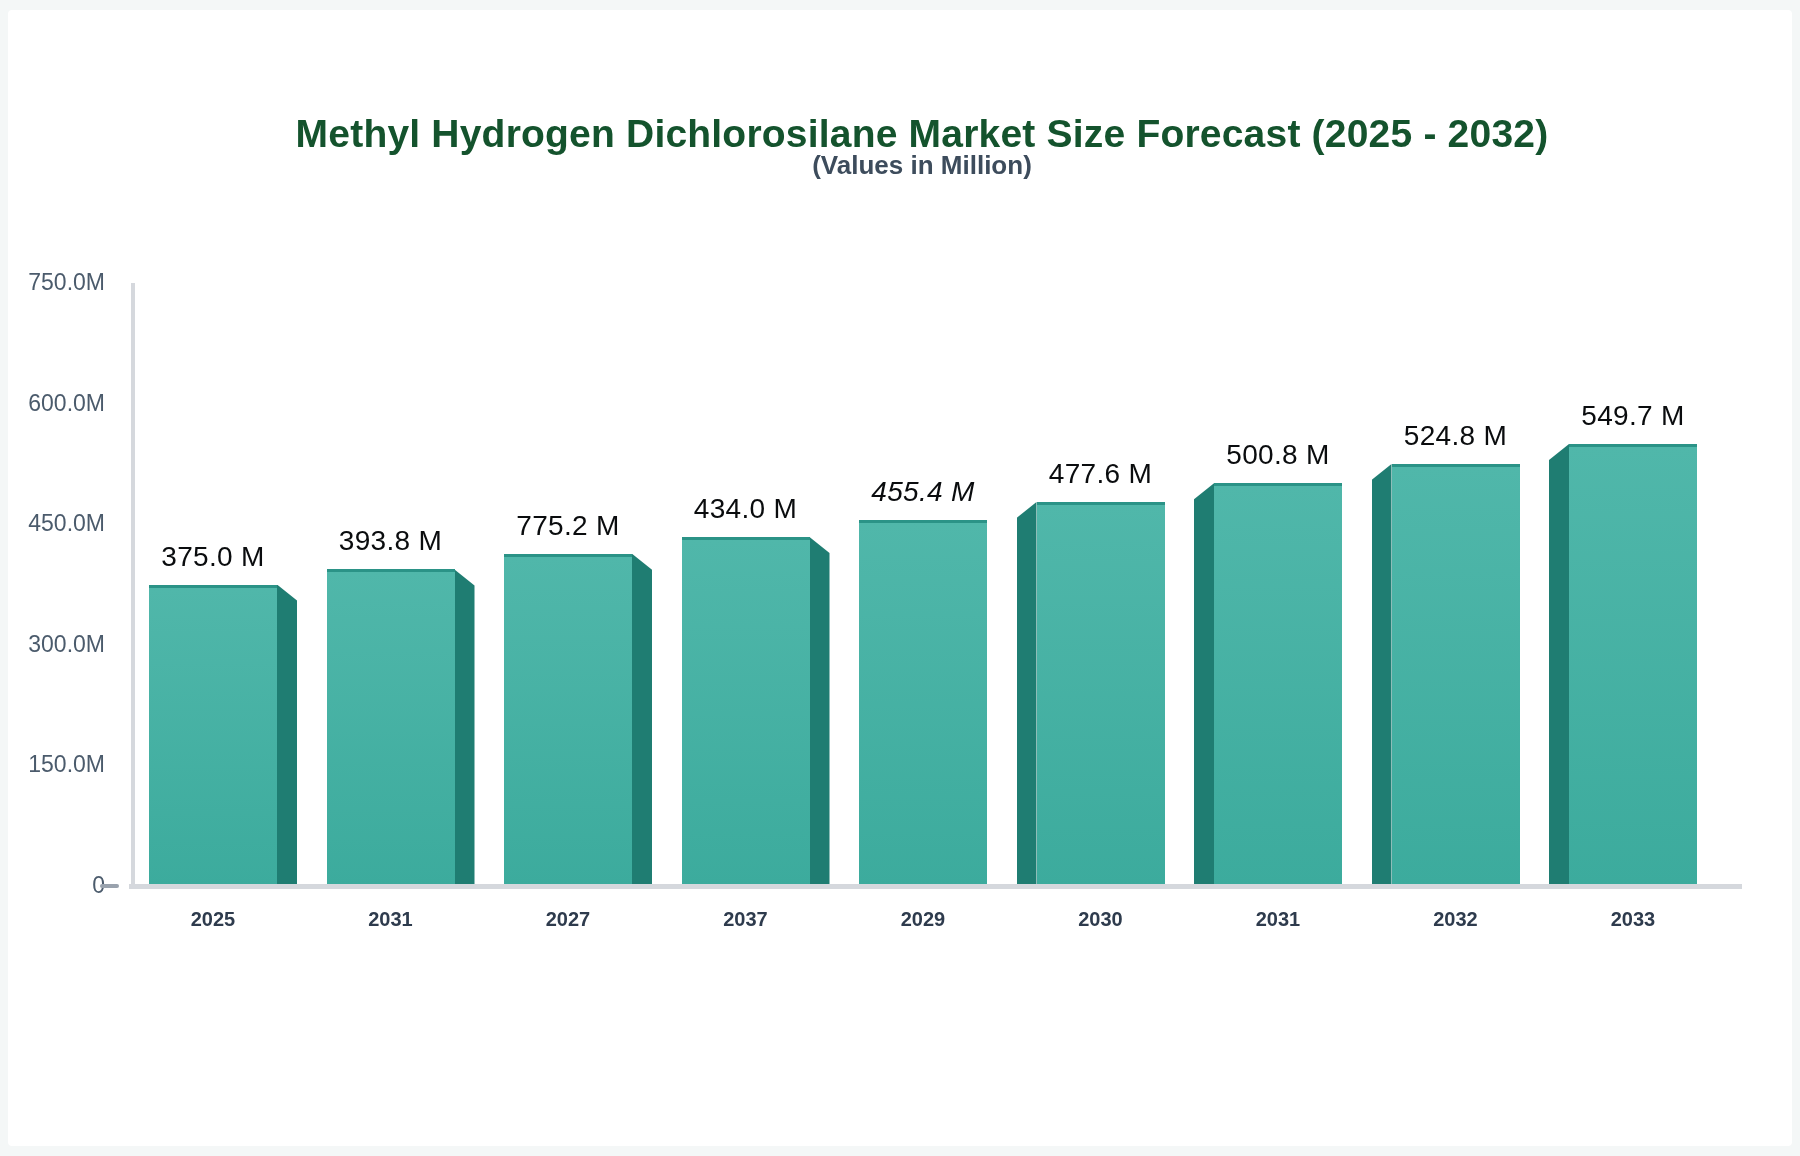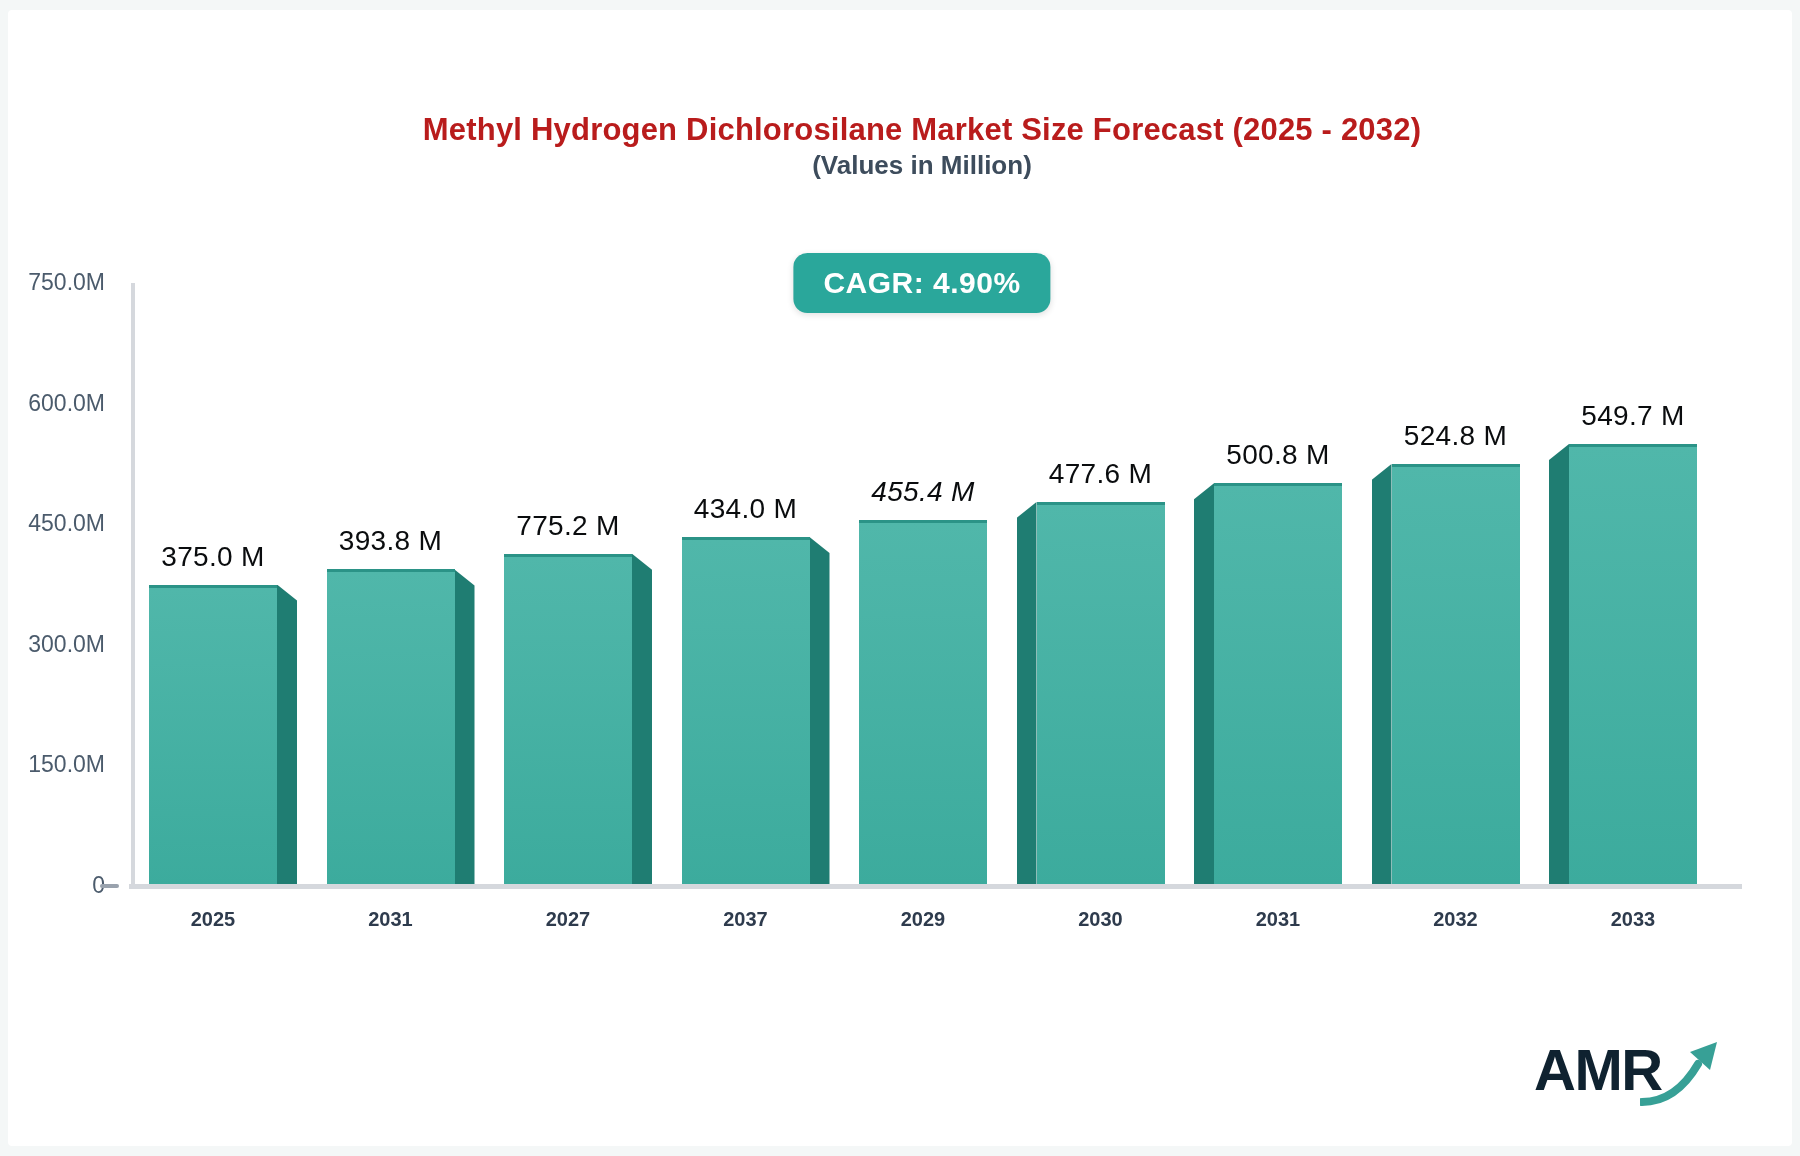--- a/index.html
+++ b/index.html
@@ -11,21 +11,21 @@
   }
   .card{
     position:absolute;left:8px;top:10px;right:8px;bottom:10px;
     background:#ffffff;border-radius:4px;
   }
   .canvas{position:absolute;left:-8px;top:-10px;width:1800px;height:1156px;}
 
   .chart-title{
     position:absolute;top:112px;left:922px;transform:translateX(-50%);
     white-space:nowrap;
-    font-size:31px;font-weight:bold;color:#b91c1c;letter-spacing:0.2px;
+    font-size:39px;font-weight:bold;color:#14532d;letter-spacing:0.2px;
   }
   .chart-subtitle{
     position:absolute;top:150px;left:922px;transform:translateX(-50%);
     white-space:nowrap;
     font-size:26px;font-weight:bold;color:#3d4c5c;
   }
   .cagr-badge{
     position:absolute;top:253px;left:922px;transform:translateX(-50%);
     background:#2aa79b;color:#ffffff;
     font-size:30px;font-weight:bold;letter-spacing:0.5px;
@@ -76,21 +76,20 @@
 </head>
 <body>
 
 <div class="card">
   <div class="canvas">
 
     <div class="chart-title">Methyl Hydrogen Dichlorosilane Market Size Forecast (2025 - 2032)</div>
 
     <div class="chart-subtitle">(Values in Million)</div>
 
-    <div class="cagr-badge">CAGR: 4.90%</div>
 
     <div class="y-axis-line"></div>
 
     <div id="plot">
         <div class="y-tick-label" style="top: 269px;">750.0M</div>
         <div class="y-tick-label" style="top: 389.6px;">600.0M</div>
         <div class="y-tick-label" style="top: 510.2px;">450.0M</div>
         <div class="y-tick-label" style="top: 630.8px;">300.0M</div>
         <div class="y-tick-label" style="top: 751.4px;">150.0M</div>
         <div class="y-tick-label" style="top: 872px;">0</div>
@@ -127,22 +126,15 @@
         <div class="x-tick-label" style="left: 1375.5px;">2032</div>
         <div class="bar-face" style="left: 1569px; top: 444.041px; width: 128px; height: 441.959px;"></div>
         <div class="bar-side" style="top: 444.041px; width: 20px; height: 441.959px; left: 1549px; clip-path: polygon(0px 16px, 100% 0px, 100% 100%, 0px 100%);"></div>
         <div class="bar-value-label" style="left: 1553px; width: 160px; top: 400.041px;">549.7 M</div>
         <div class="x-tick-label" style="left: 1553px;">2033</div>
       </div>
 
     <div class="x-axis-line"></div>
     <div class="zero-tick"></div>
 
-    <div class="logo">
-      <div class="logo-text">AMR</div>
-      <svg class="logo-arrow" width="78" height="68" viewBox="0 0 78 68">
-        <path d="M2 62 C 26 62, 44 48, 58 24" fill="none" stroke="#37a096" stroke-width="8" stroke-linecap="round"></path>
-        <polygon points="50,12 77,2 70,30" fill="#37a096"></polygon>
-      </svg>
-    </div>
 
   </div>
 </div>
 
 </body></html>

